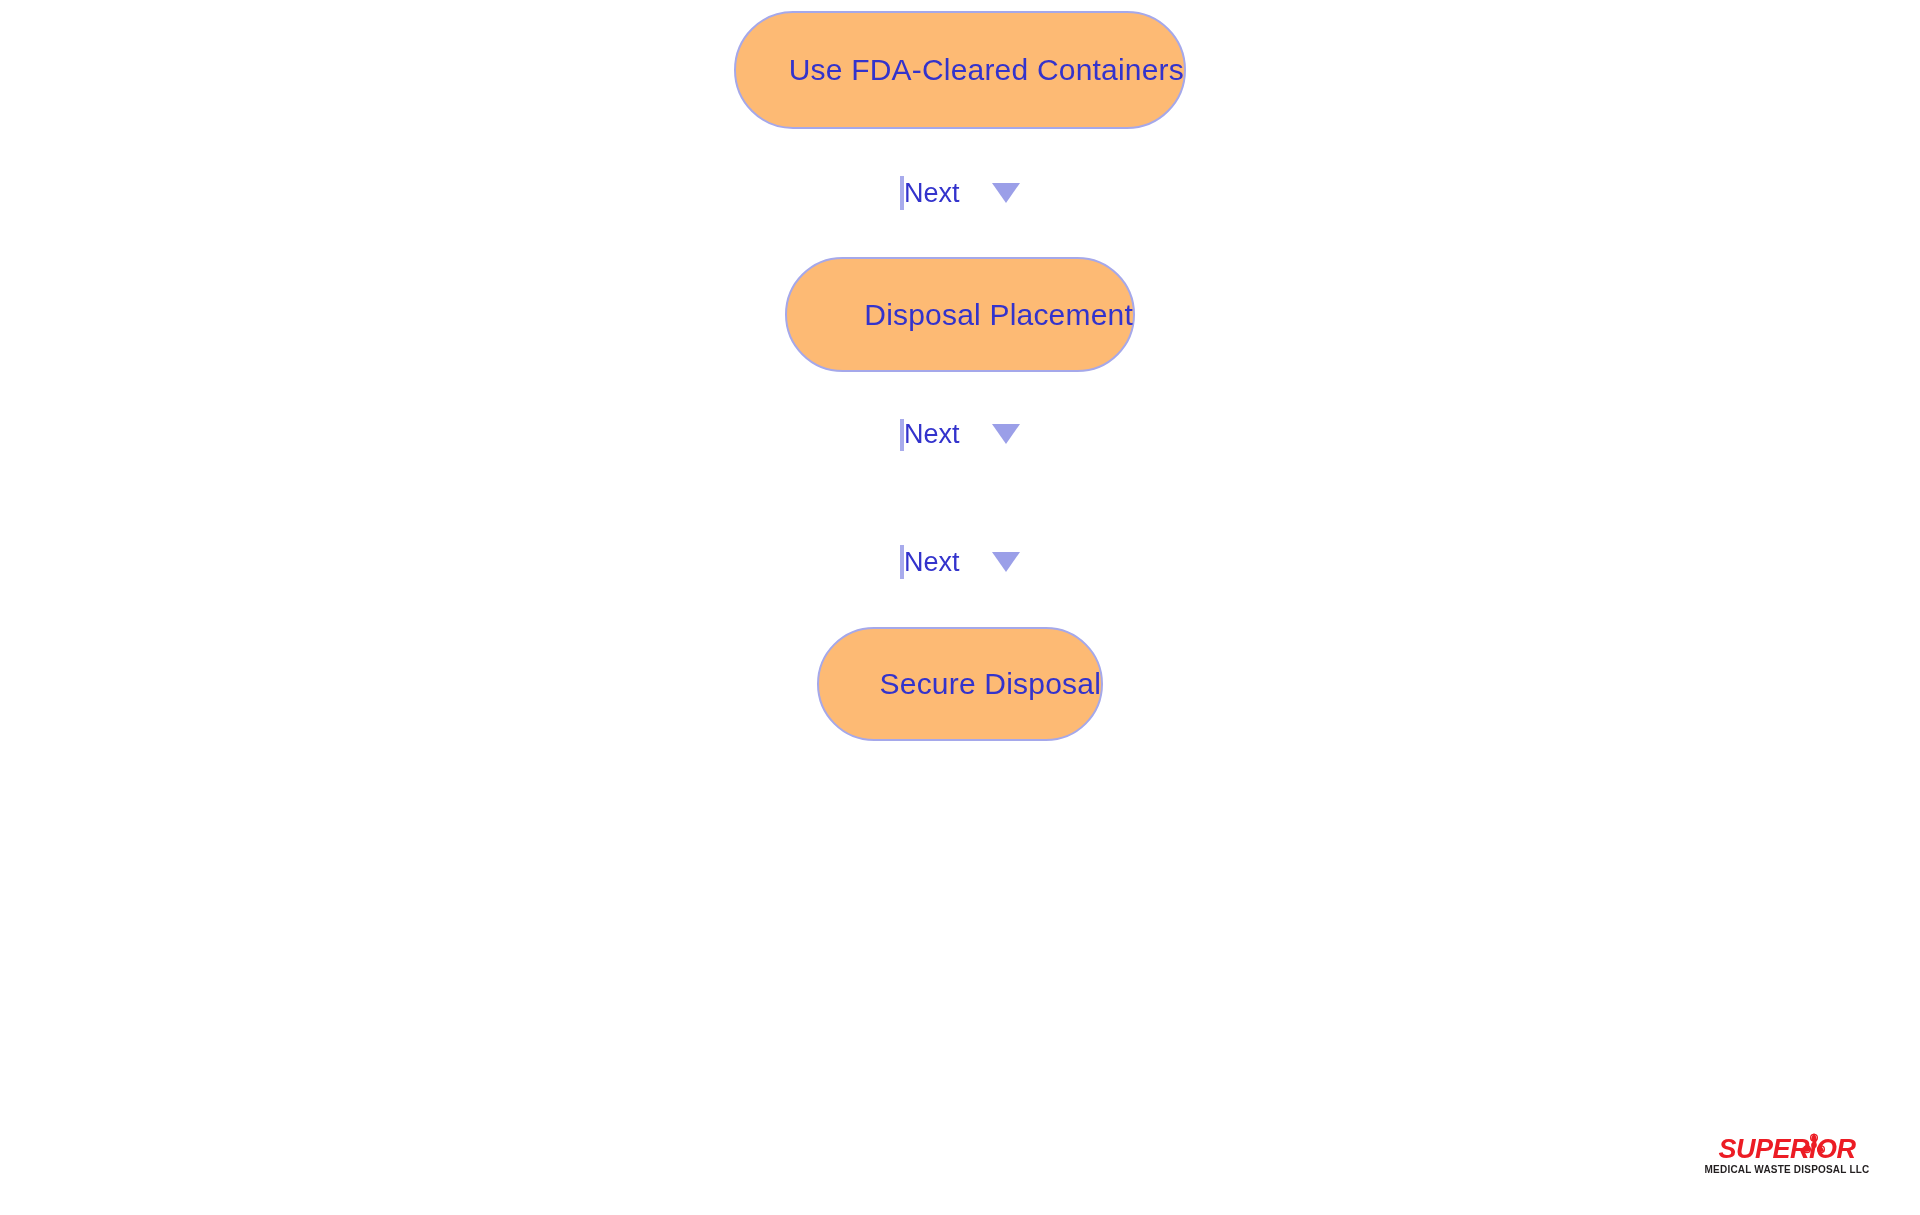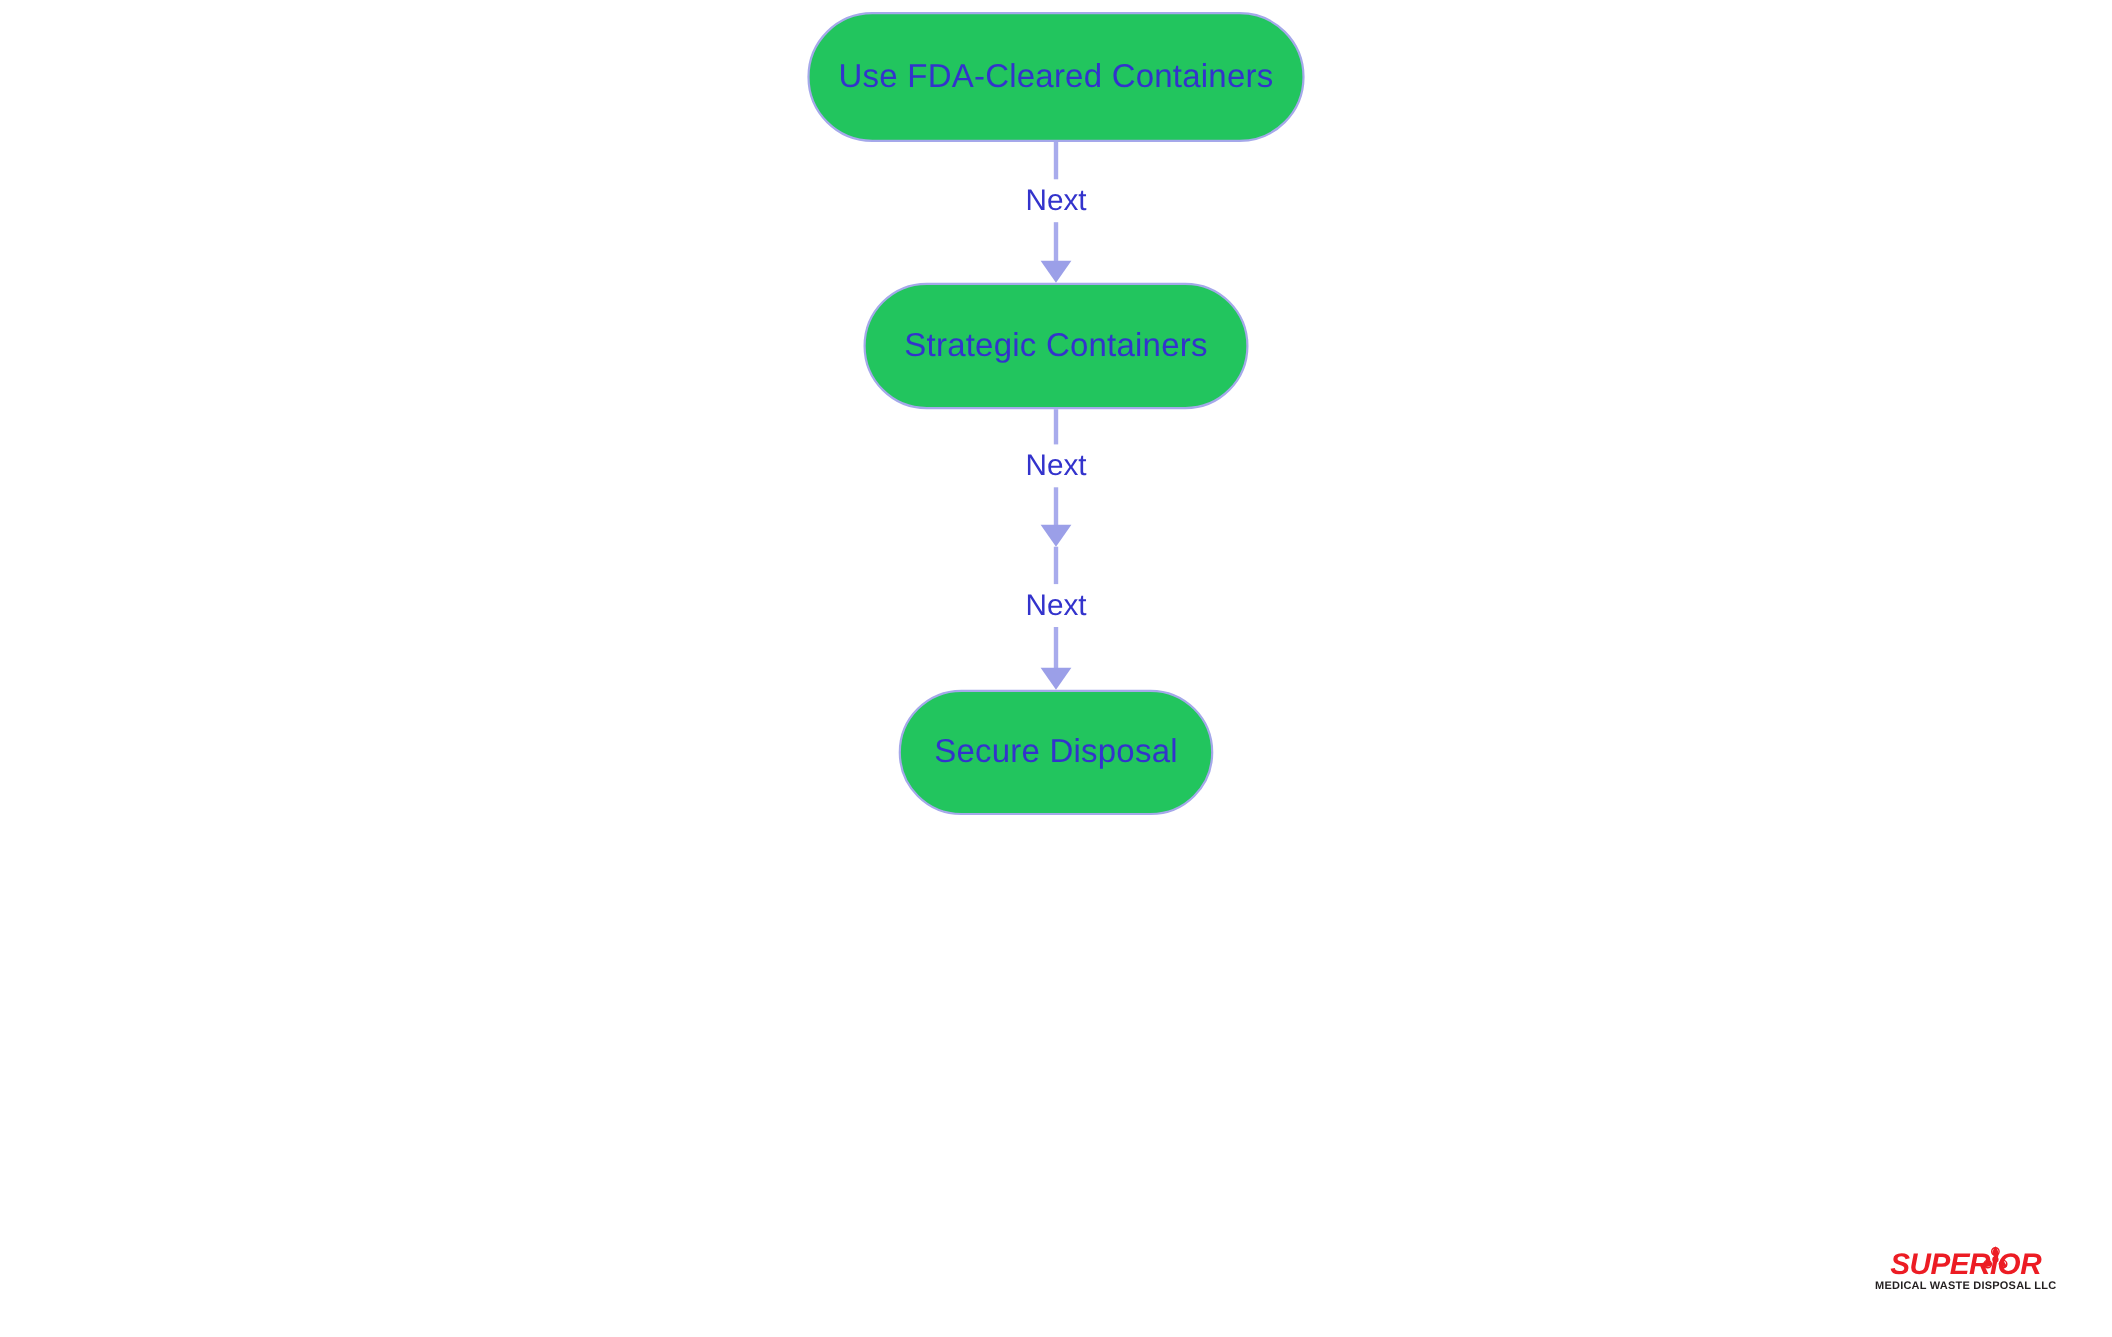--- a/index.html
+++ b/index.html
@@ -21,46 +21,45 @@
     top: 0;
     width: 1920px;
     height: 1215px;
     display: flex;
     flex-direction: column;
     align-items: center;
   }
 
   .node {
     box-sizing: border-box;
-    background: #22c55e;
+    background: #fdba74;
     border: 2px solid #a5a8ea;
     border-radius: 90px;
     color: #3333cc;
     display: flex;
     align-items: center;
-    justify-content: center;
+    justify-content: flex-end;
     font-size: 30px;
     font-weight: 400;
     letter-spacing: 0.2px;
     white-space: nowrap;
   }
 
   .node-label {
     pointer-events: none;
   }
 
   .node-1 { width: 452px; height: 118px; margin-top: 11px; }
   .node-2 { width: 350px; height: 115px; }
   .node-3 { width: 326px; height: 116px; }
   .node-4 { width: 286px; height: 114px; }
 
   .connector {
     width: 120px;
     display: flex;
-    flex-direction: column;
     align-items: center;
     position: relative;
   }
 
   .conn-1 { height: 128px; }
   .conn-2 { height: 125px; }
   .conn-3 { height: 130px; }
 
   .conn-line-top {
     width: 4px;
@@ -144,21 +143,21 @@
   </div>
 
   <div class="connector conn-1">
     <div class="conn-line-top"></div>
     <div class="conn-text">Next</div>
     <div class="conn-line-bottom"></div>
     <div class="conn-arrow"></div>
   </div>
 
   <div class="node node-2">
-    <span class="node-label">Strategic Containers</span>
+    <span class="node-label">Disposal Placement</span>
   </div>
 
   <div class="connector conn-2">
     <div class="conn-line-top"></div>
     <div class="conn-text">Next</div>
     <div class="conn-line-bottom"></div>
     <div class="conn-arrow"></div>
   </div>
 
 

